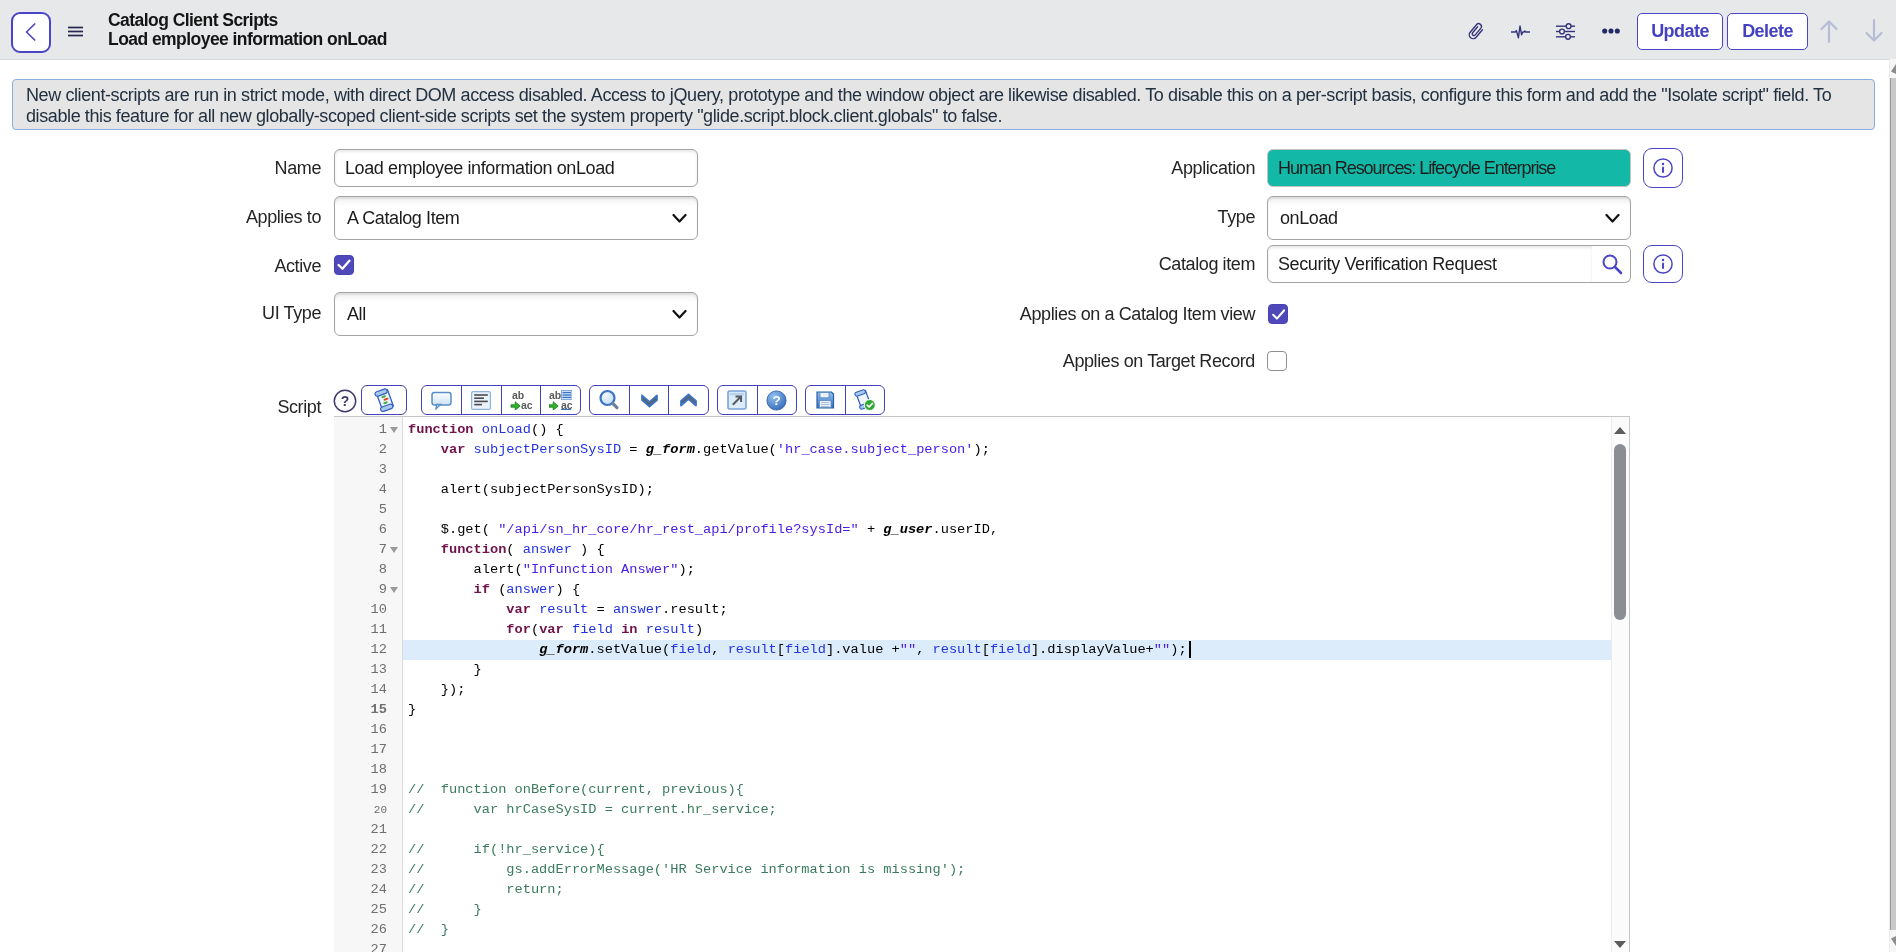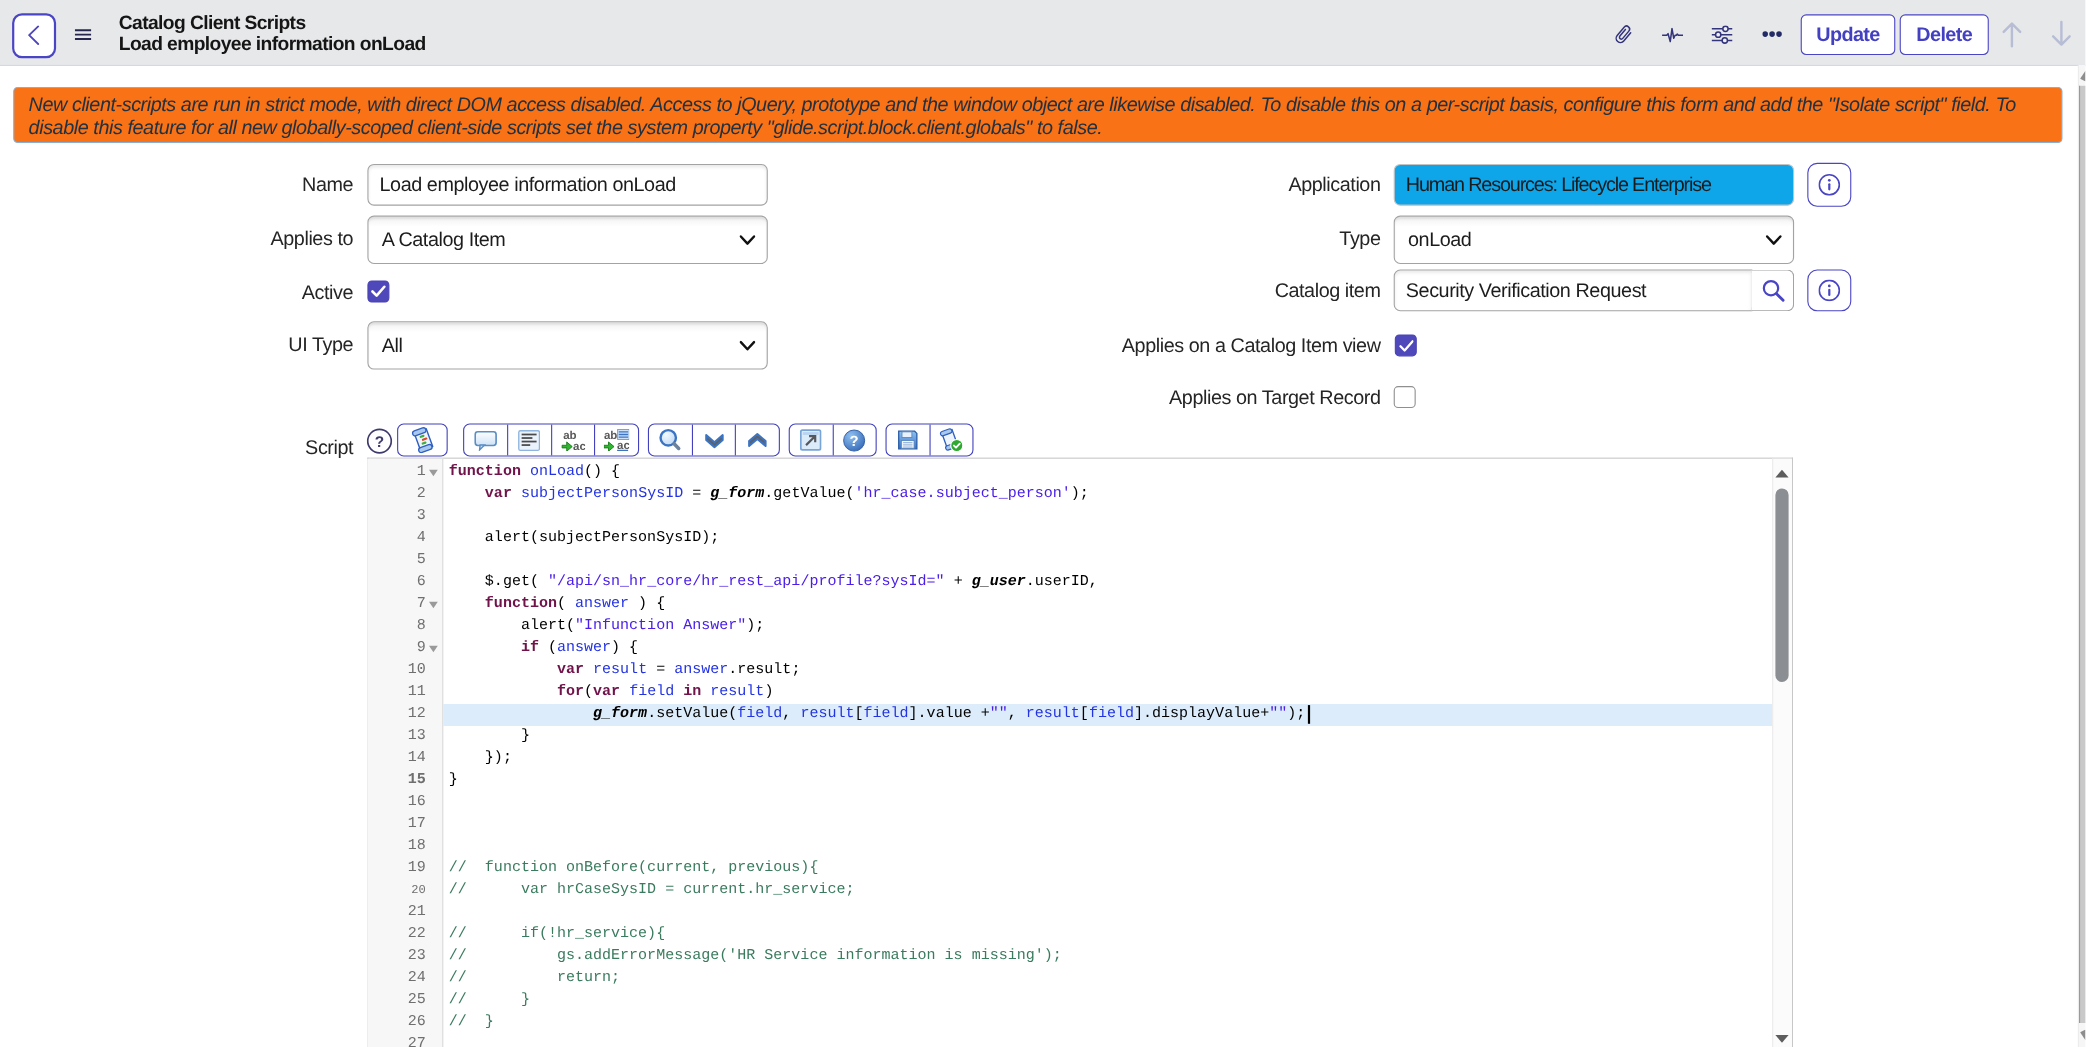--- a/index.html
+++ b/index.html
@@ -6,29 +6,29 @@
     font-family:"Liberation Sans",sans-serif;}
   .abs{position:absolute;}
   #page{position:relative;width:1896px;height:952px;}
   
   #hdr{left:0;top:0;width:1896px;height:59px;background:#e7e8ea;border-bottom:1px solid #d7d8dc;}
   #backbtn{left:11px;top:12px;width:40px;height:41px;background:#fff;border:2px solid #4a45c4;border-radius:9px;box-sizing:border-box;}
   .ttl{color:#151515;font-size:17.5px;font-weight:bold;line-height:19px;letter-spacing:-0.55px;}
   .hbtn{height:35px;background:#fff;border:1px solid #4a45c4;border-radius:5px;color:#4440c2;
     font-size:18px;font-weight:700;letter-spacing:-0.55px;text-align:center;line-height:35px;}
   
-  #banner{left:12px;top:79px;width:1863px;height:51px;background:#f97316;border:1px solid #86afd9;border-radius:4px;box-sizing:border-box;font-style:italic;}
+  #banner{left:12px;top:79px;width:1863px;height:51px;background:#e5e5e5;border:1px solid #86afd9;border-radius:4px;box-sizing:border-box;}
   #banner div{position:absolute;left:13px;top:5px;color:#22303f;font-size:18px;letter-spacing:-0.4px;line-height:20.5px;white-space:pre;}
   
   .lbl{font-size:18px;letter-spacing:-0.4px;color:#252525;text-align:right;line-height:20px;white-space:nowrap;}
   .inp{background:#fff;border:1px solid #a3a3a3;border-radius:6px;box-sizing:border-box;
        box-shadow:inset 0 2px 3px rgba(0,0,0,0.09);font-size:18px;letter-spacing:-0.4px;color:#1c1c1c;}
   .sel{background:linear-gradient(to bottom,#ececec 0px,#f7f7f7 4px,#ffffff 9px);border:1px solid #a3a3a3;border-radius:6px;box-sizing:border-box;
        box-shadow:inset 0 2px 2px rgba(0,0,0,0.07);font-size:18px;letter-spacing:-0.4px;color:#1c1c1c;}
-  .ro{background:#0ea5e9;border:1px solid #c3c3c3;border-radius:6px;box-sizing:border-box;font-size:18px;letter-spacing:-0.4px;color:#1c1c1c;}
+  .ro{background:#14b8a6;border:1px solid #c3c3c3;border-radius:6px;box-sizing:border-box;font-size:18px;letter-spacing:-0.4px;color:#1c1c1c;}
   .cb{width:20px;height:20px;box-sizing:border-box;border-radius:4px;}
   .cbon{background:#4f48ba;border:1px solid #4a43b4;}
   .cboff{background:#fff;border:1.5px solid #8f8f8f;}
   .infob{background:#fff;border:1.6px solid #4a45c4;border-radius:9px;box-sizing:border-box;}
   
   .tbg{height:30px;background:#fff;border:1.5px solid #4341bd;border-radius:6px;box-sizing:border-box;display:flex;}
   .tbtn{width:40px;height:28px;display:flex;align-items:center;justify-content:center;}
   .tbtn + .tbtn{border-left:1.5px solid #4341bd;}
   
   #ed{left:334px;top:416px;width:1296px;height:537px;border:1px solid #c7c7c7;border-bottom:none;box-sizing:border-box;background:#fff;}

